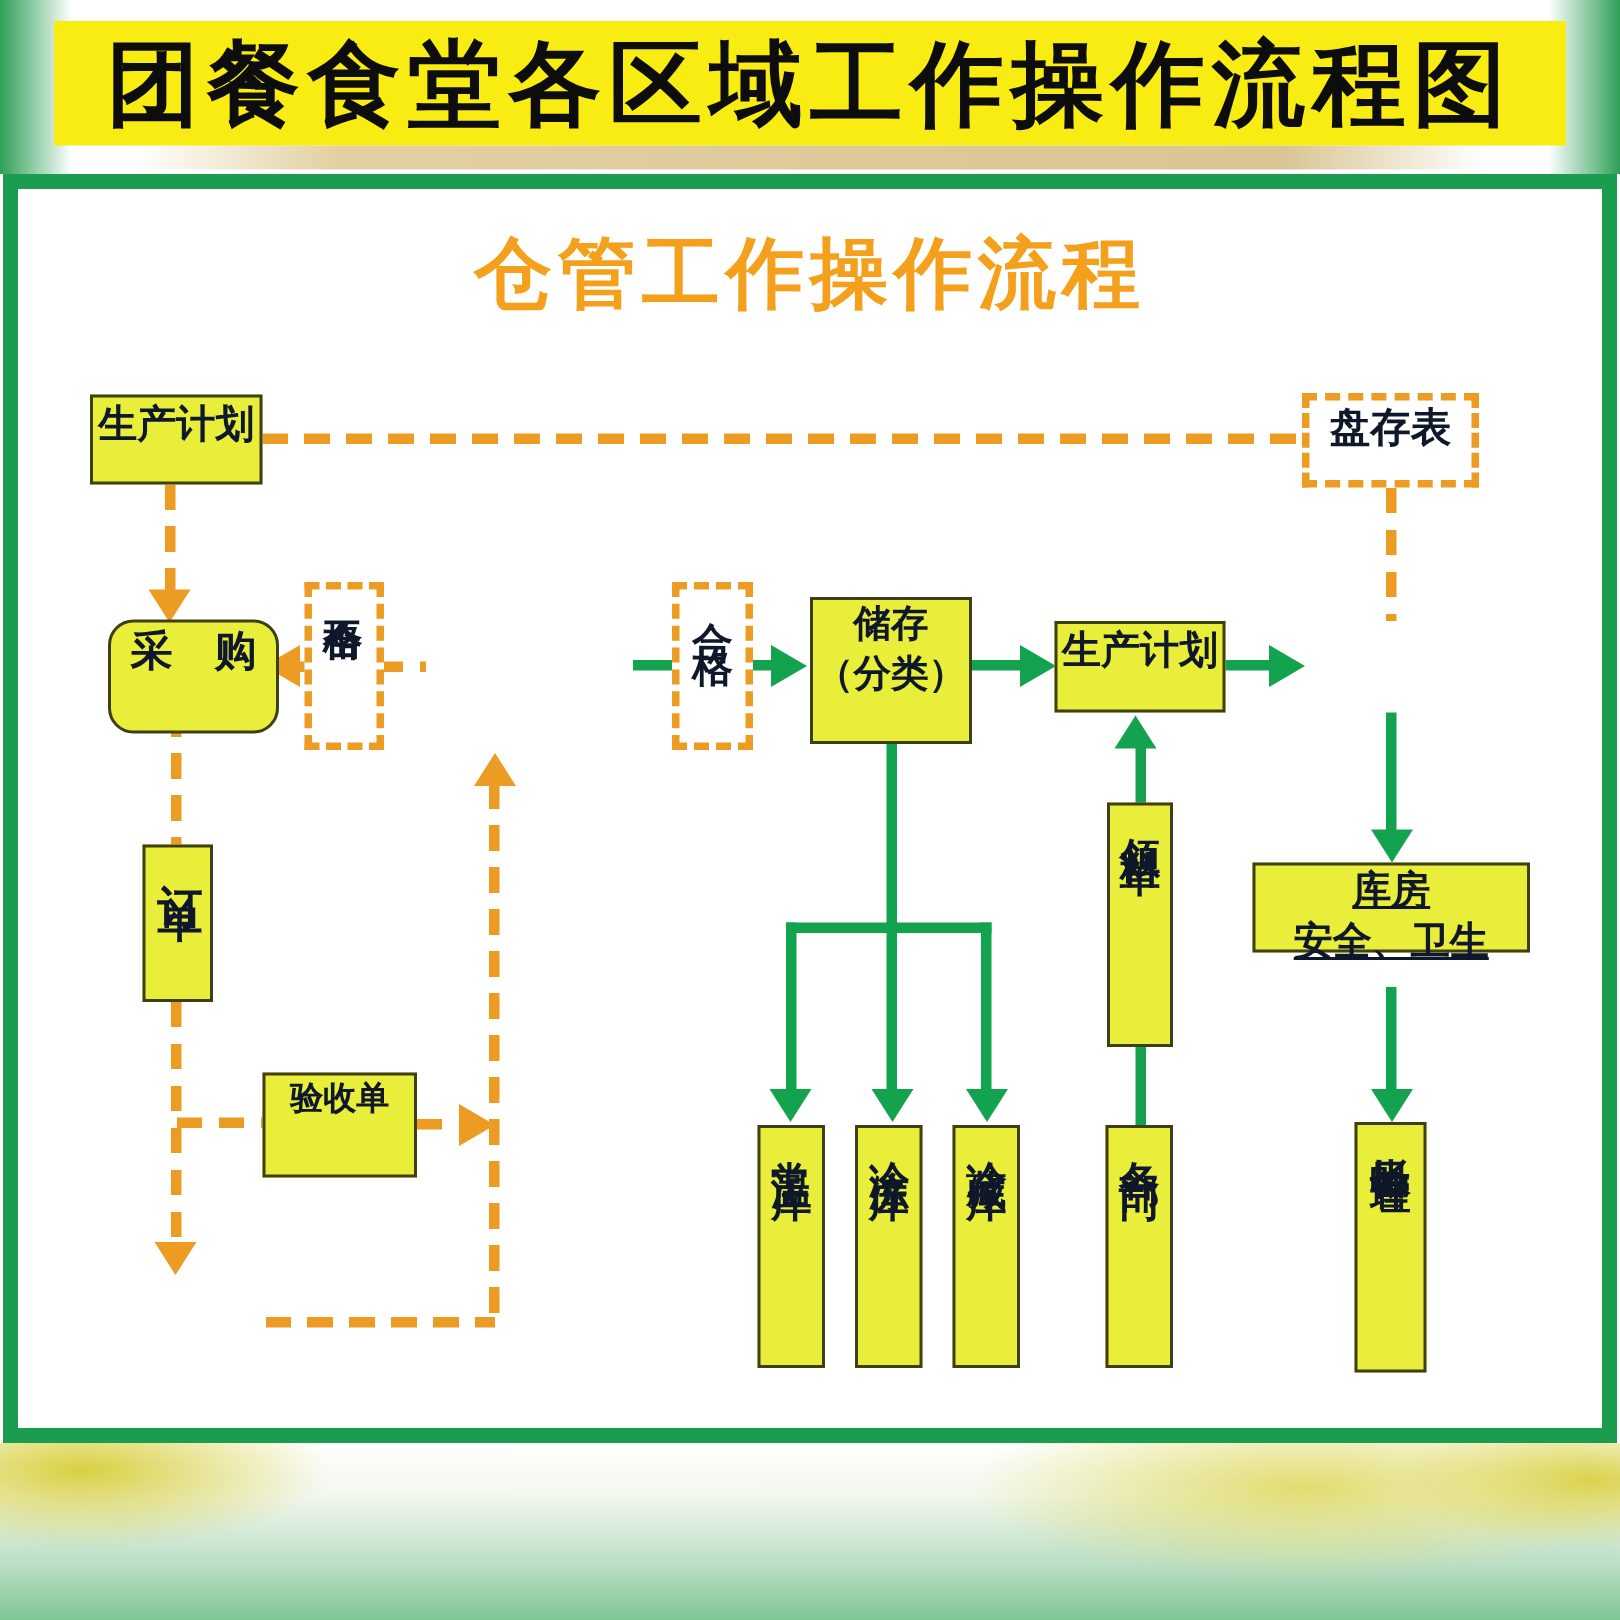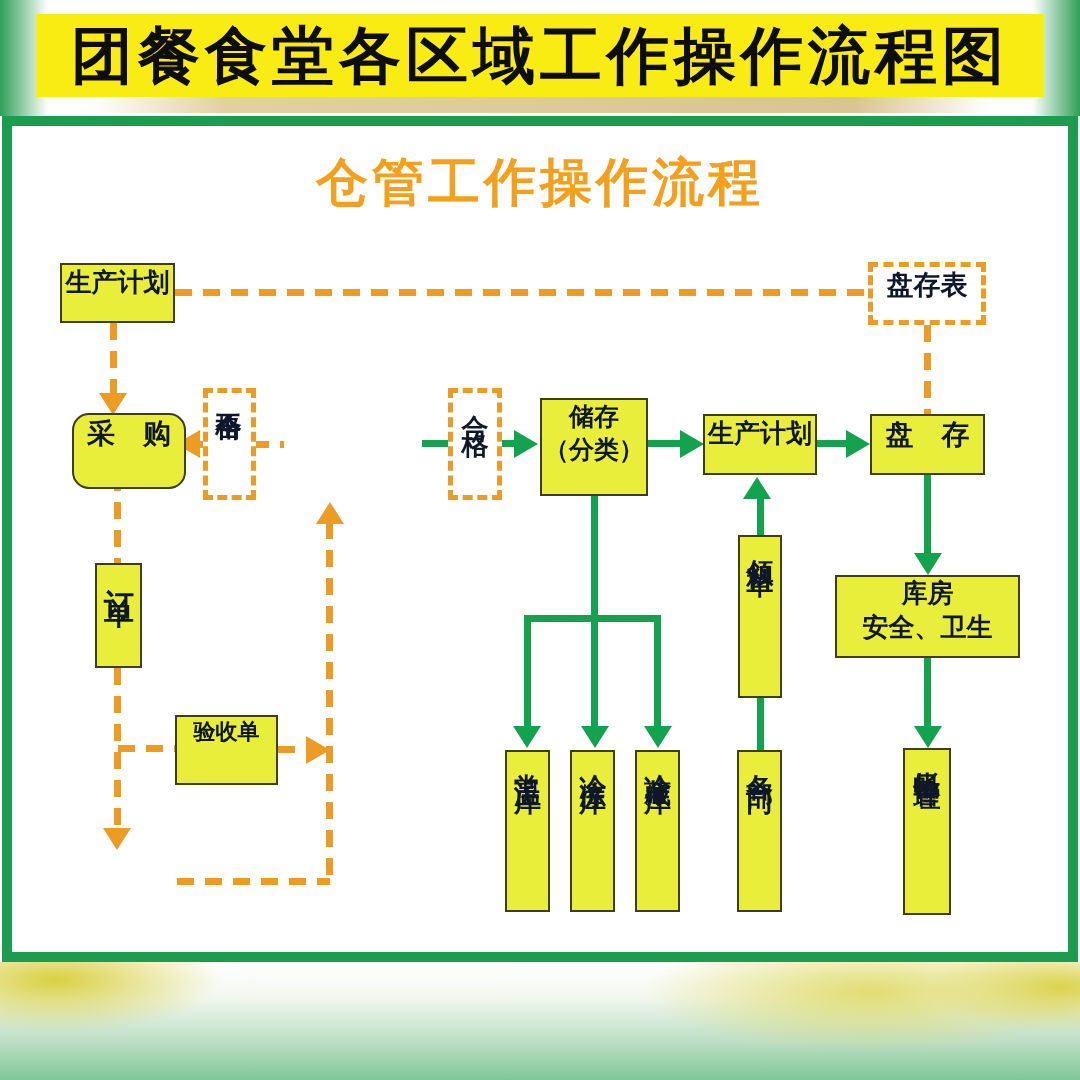--- a/index.html
+++ b/index.html
@@ -128,23 +128,20 @@
 
   <div class="node" style="left:540px;top:398px;width:108px;height:98px;font-size:25px;line-height:1.3;">
     <span>储存</span>
     <span>（分类）</span>
   </div>
 
   <div class="node" style="left:703px;top:414px;width:114px;height:61px;font-size:26px;">
     <span>生产计划</span>
   </div>
 
-  <div class="node" style="left:870px;top:414px;width:115px;height:61px;font-size:28px;">
-    <span>盘　存</span>
-  </div>
 
   <div class="node" style="left:95px;top:563px;width:47px;height:105px;font-size:30px;">
     <span class="vtext" style="letter-spacing:8px;">订单</span>
   </div>
 
   <div class="node" style="left:175px;top:715px;width:103px;height:70px;font-size:22px;">
     <span>验收单</span>
   </div>
 
 
@@ -161,21 +158,21 @@
   </div>
 
   <div class="node" style="left:738px;top:535px;width:44px;height:163px;font-size:27px;">
     <span class="vtext" style="letter-spacing:6px;">领料单</span>
   </div>
 
   <div class="node" style="left:737px;top:750px;width:45px;height:162px;font-size:27px;">
     <span class="vtext" style="letter-spacing:6px;">各部门</span>
   </div>
 
-  <div class="node" style="left:835px;top:575px;width:185px;height:83px;font-size:26px;line-height:1.3;">
+  <div class="node" style="left:835px;top:575px;width:185px;height:60px;font-size:26px;line-height:1.3;text-decoration:underline;">
     <span>库房</span>
     <span>安全、卫生</span>
   </div>
 
   <div class="node" style="left:903px;top:748px;width:48px;height:167px;font-size:27px;">
     <span class="vtext" style="letter-spacing:4px;">帐目管理</span>
   </div>
 
   <div class="footer-bg"></div>
 

